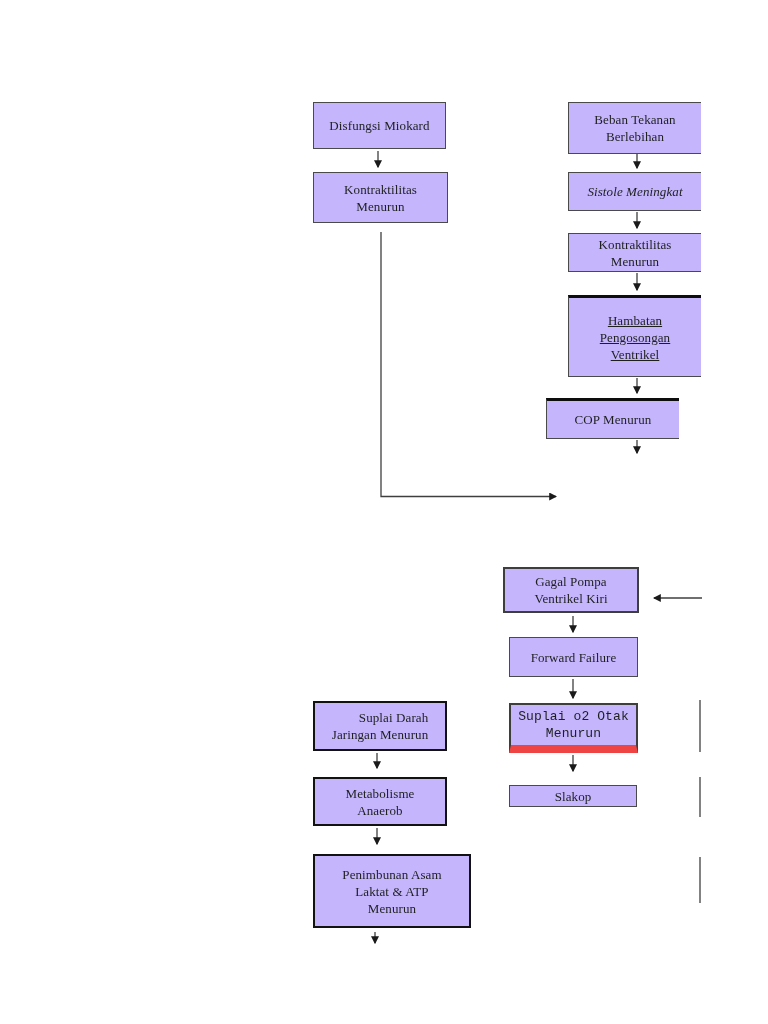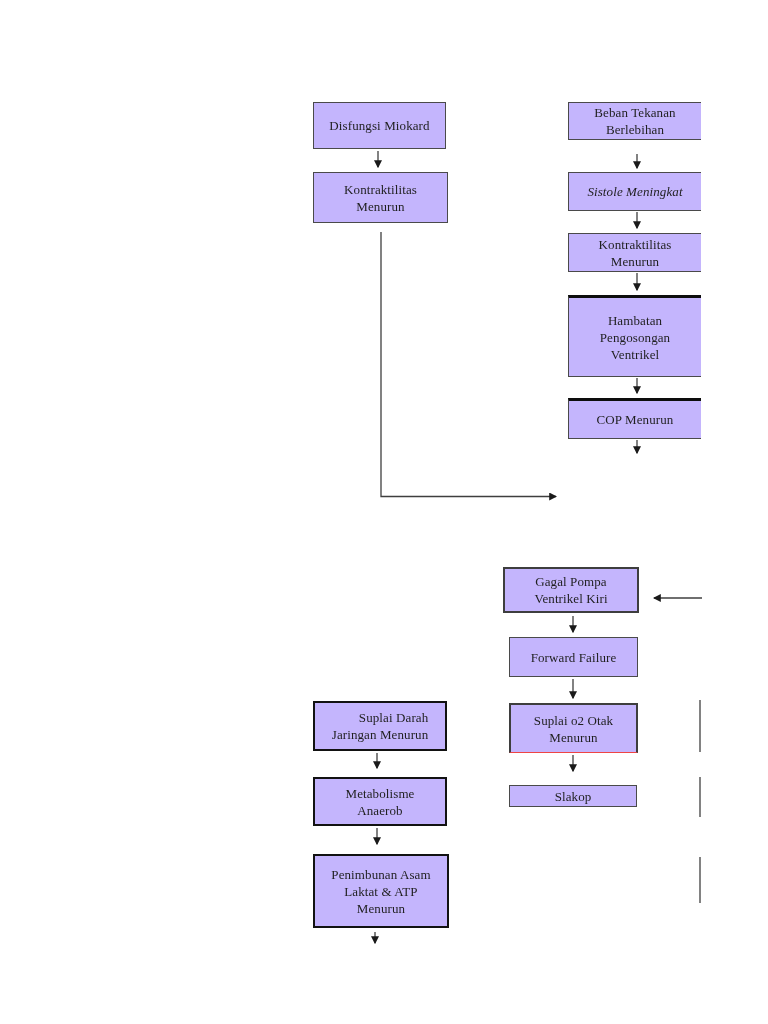--- a/index.html
+++ b/index.html
@@ -39,41 +39,41 @@
     line-height: 17px;
     letter-spacing: 0.1px;
   }
   
   .b-thin  { border: 1.5px solid #4a4a4a; }
   .b-med   { border: 2px solid #3e3e3e; }
   .b-thick { border: 2.5px solid #121212; }
   
   .cut-right { border-right: none; }
   .top-heavy { border-top: 3px solid #0d0d0d; }
-  .bottom-heavy { border-bottom: 1px solid #ef4444; }
+  .bottom-heavy { border-bottom: 8px solid #ef4444; font-family: Liberation Mono, monospace; }
 
   
   .n1  { left: 313px; top: 102px; width: 133px; height: 47px; }
   .n2  { left: 313px; top: 172px; width: 135px; height: 51px; }
   
-  .n3  { left: 568px; top: 102px; width: 133px; height: 38px; }
+  .n3  { left: 568px; top: 102px; width: 133px; height: 52px; }
   .n4  { left: 568px; top: 172px; width: 133px; height: 39px; font-style: italic; }
   .n5  { left: 568px; top: 233px; width: 133px; height: 39px; }
-  .n6  { left: 568px; top: 295px; width: 133px; height: 82px; }
-  .n7  { left: 568px; top: 398px; width: 133px; height: 41px; }
+  .n6  { left: 568px; top: 295px; width: 133px; height: 82px; text-decoration: underline; }
+  .n7  { left: 546px; top: 398px; width: 133px; height: 41px; }
   .n8  { left: 568px; top: 458px; width: 133px; height: 62px; }
   
   .n9  { left: 503px; top: 567px; width: 136px; height: 46px; }
   .n10 { left: 509px; top: 637px; width: 129px; height: 40px; }
   .n11 { left: 509px; top: 703px; width: 129px; height: 50px; }
   .n12 { left: 509px; top: 785px; width: 128px; height: 22px; }
   
   .n13 { left: 313px; top: 701px; width: 134px; height: 50px; text-align: right; }
   .n14 { left: 313px; top: 777px; width: 134px; height: 49px; align-items: center; }
-  .n15 { left: 313px; top: 854px; width: 136px; height: 74px; }
+  .n15 { left: 313px; top: 854px; width: 158px; height: 74px; }
 </style>
 </head>
 <body>
 
 <div id="canvas">
 
   <svg id="connectors" width="768" height="1024" viewBox="0 0 768 1024" xmlns="http://www.w3.org/2000/svg">
     <defs>
       <marker id="ah" viewBox="0 0 10 10" refX="8.5" refY="5" markerWidth="8" markerHeight="8" orient="auto" markerUnits="userSpaceOnUse">
         <path d="M0,0 L10,5 L0,10 Z" fill="#1a1a1a"></path>

